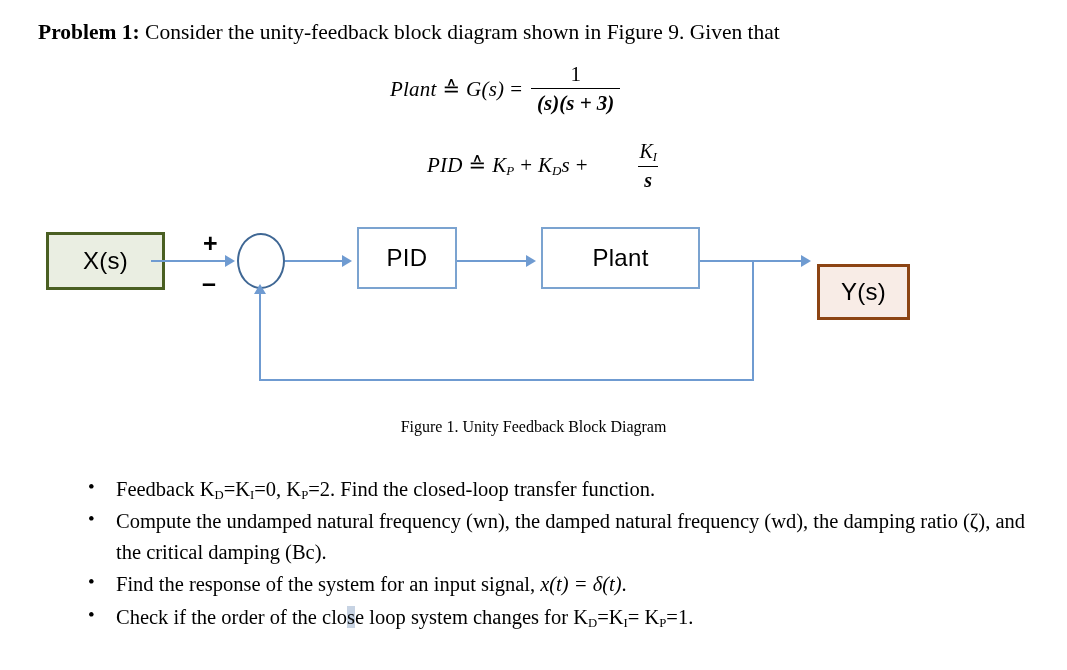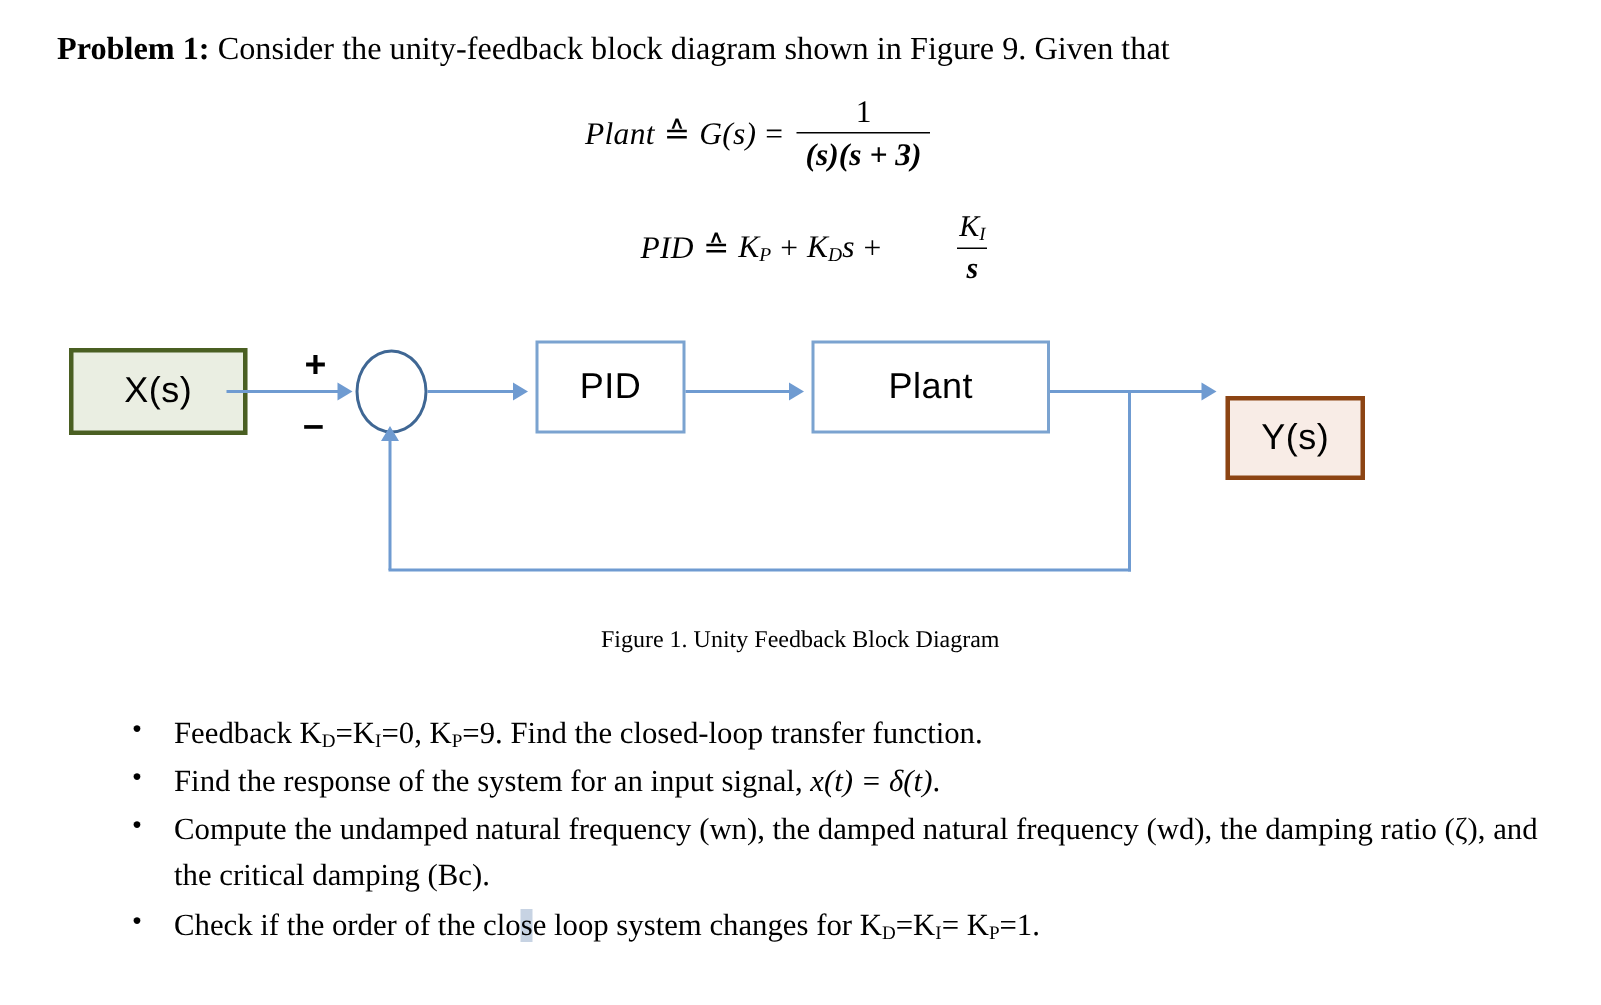--- a/index.html
+++ b/index.html
@@ -295,24 +295,24 @@
   <div class="wire wire-v" style="left:752px; top:46px; height:121px;"></div>
   <div class="wire wire-h" style="left:259px; top:165px; width:495px;"></div>
   <div class="wire wire-v" style="left:259px; top:80px; height:86px;"></div>
   <div class="arrow arrow-u" style="left:254px; top:70px;"></div>
 </div>
 
 <div id="figure-caption">Figure 1. Unity Feedback Block Diagram</div>
 
 <ul id="task-list">
   <li>
-    <span>Feedback K</span><sub class="upr">D</sub><span>=K</span><sub class="upr">I</sub><span>=0, K</span><sub class="upr">P</sub><span>=9. Find the closed-loop transfer function.</span>
+    <span>Feedback K</span><sub class="upr">D</sub><span>=K</span><sub class="upr">I</sub><span>=0, K</span><sub class="upr">P</sub><span>=2. Find the closed-loop transfer function.</span>
+  </li>
+  <li>
+    <span>Compute the undamped natural frequency (wn), the damped natural frequency (wd), the damping ratio (ζ), and the critical damping (Bc).</span>
   </li>
   <li>
     <span>Find the response of the system for an input signal, </span><span class="mathit">x(t) = δ(t)</span><span>.</span>
   </li>
   <li>
-    <span>Compute the undamped natural frequency (wn), the damped natural frequency (wd), the damping ratio (ζ), and the critical damping (Bc).</span>
-  </li>
-  <li>
     <span>Check if the order of the clo</span><span class="hl">s</span><span>e loop system changes for K</span><sub class="upr">D</sub><span>=K</span><sub class="upr">I</sub><span>= K</span><sub class="upr">P</sub><span>=1.</span>
   </li>
 </ul>
 
 </body></html>

